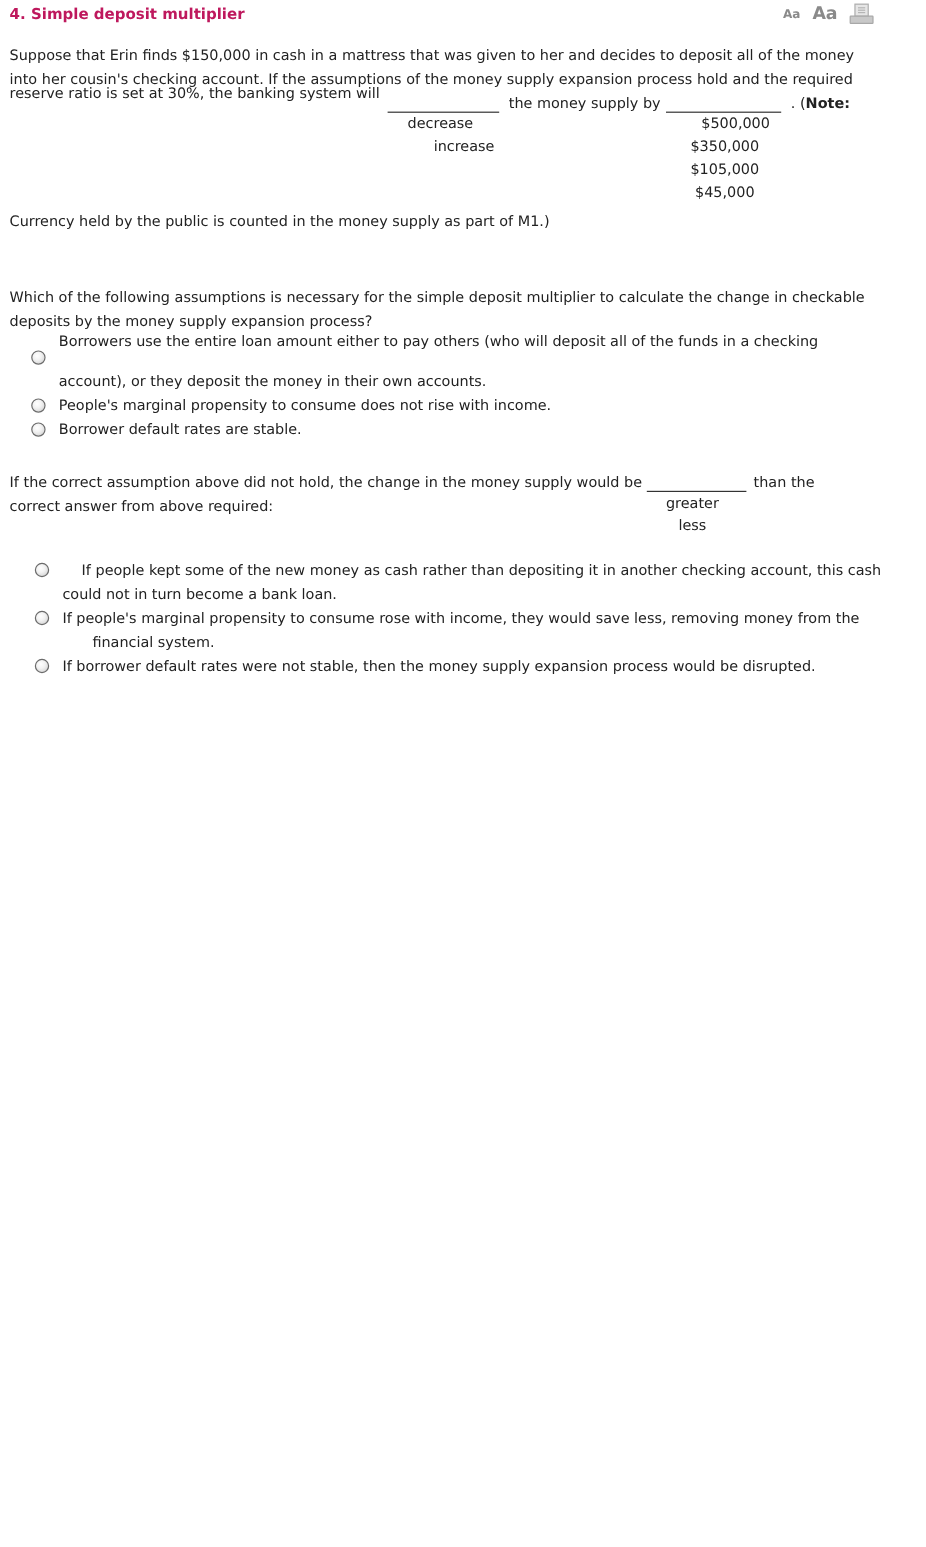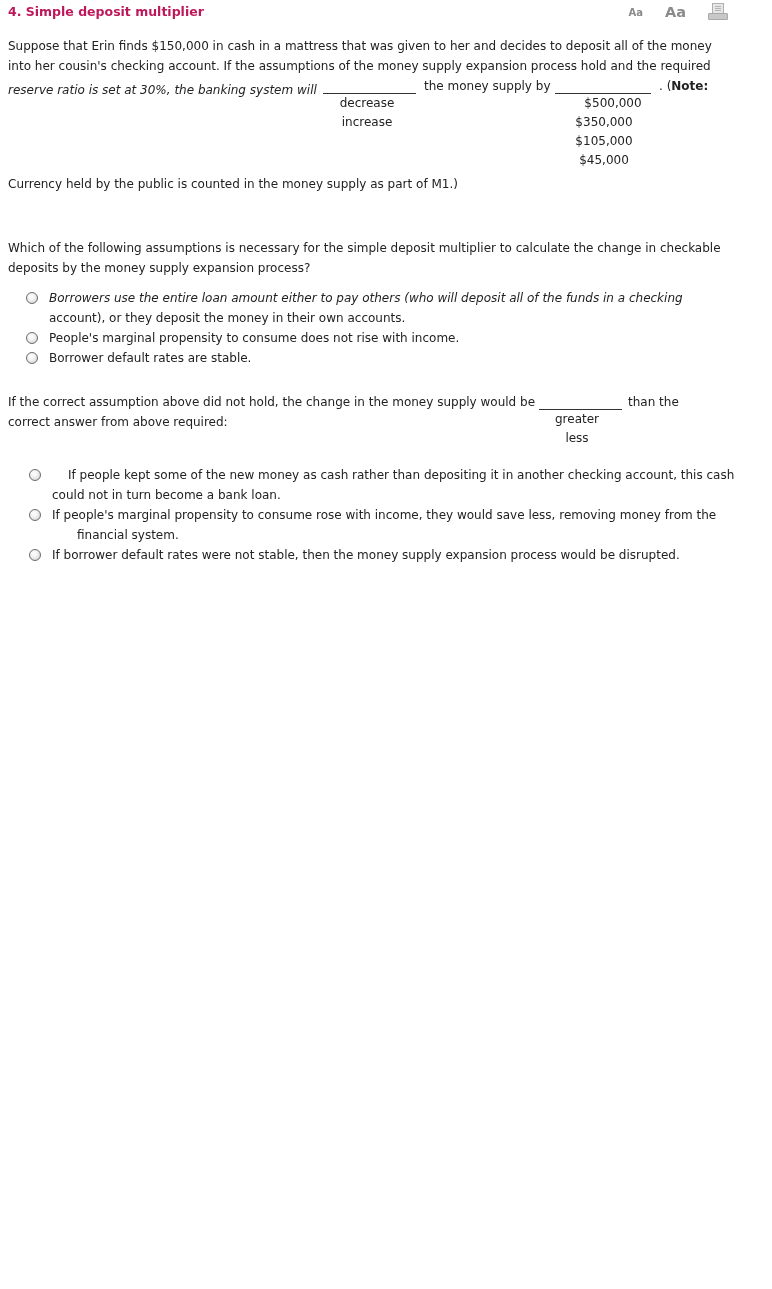--- a/index.html
+++ b/index.html
@@ -2,21 +2,21 @@
 <html><head>
 <meta charset="utf-8">
 <style>
   html, body { margin: 0; padding: 0; background: #ffffff; }
   body {
     width: 772px; height: 1289px; position: relative; overflow: hidden;
     font-family: "DejaVu Sans", sans-serif; font-size: 12px; color: #222222;
   }
   .abs { position: absolute; white-space: nowrap; }
   .title { left: 8px; top: 4px; font-weight: bold; font-size: 12.5px; color: #be185d; }
-  .tools { position: absolute; right: 44px; top: 3px; display: flex; align-items: flex-end; gap: 22px; color: #888; }
+  .tools { position: absolute; right: 44px; top: 3px; display: flex; align-items: flex-end; gap: 10px; color: #888; }
   .aa-small { font-size: 10px; font-weight: bold; color: #8a8a8a; line-height: 16px; }
   .aa-large { font-size: 14.5px; font-weight: bold; color: #8a8a8a; line-height: 18px; }
   .print-icon { width: 20px; height: 18px; position: relative; }
   .print-icon .paper { position: absolute; left: 4px; top: 0; width: 12px; height: 11px; background: #e6e6e6; border: 1px solid #b0b0b0; box-sizing: border-box; }
   .print-icon .paper i { position: absolute; left: 2px; right: 2px; height: 1px; background: #b5b5b5; }
   .print-icon .base { position: absolute; left: 0; top: 10px; width: 20px; height: 7px; background: #c8c8c8; border: 1px solid #a8a8a8; box-sizing: border-box; border-radius: 1px; }
   .line { font-size: 12px; line-height: 20px; }
   .blank { position: absolute; border-bottom: 1px solid #333; height: 0; }
   .opt { position: absolute; font-size: 12px; text-align: center; width: 90px; }
   .radio {
@@ -39,44 +39,44 @@
       <i style="top:2px"></i>
         <i style="top:4px"></i>
         <i style="top:6px"></i>
     </span>
     <span class="base"></span>
   </span>
 </div>
 
 <div class="abs line" style="left:8px; top:36px;">Suppose that Erin finds $150,000 in cash in a mattress that was given to her and decides to deposit all of the money</div>
 <div class="abs line" style="left:8px; top:56px;">into her cousin's checking account. If the assumptions of the money supply expansion process hold and the required</div>
-<div class="abs line" style="left:8px; top:80px;font-style:italic;">reserve ratio is set at 30%, the banking system will</div>
+<div class="abs line" style="left:8px; top:68px;">reserve ratio is set at 30%, the banking system will</div>
 
 <div class="blank" style="left:323px; top:93px; width:93px;"></div>
 <div class="abs line" style="left:424px; top:76px;">the money supply by</div>
 <div class="blank" style="left:555px; top:93px; width:96px;"></div>
 <div class="abs line" style="left:659px; top:76px;">
   <span>. (</span><b>Note:</b>
 </div>
 
 <div class="opt" style="left:322px; top:96px;">decrease</div>
-<div class="opt" style="left:322px; top:115px;">increase</div>
+<div class="opt" style="left:322px; top:115px;text-align:right;">increase</div>
 
 <div class="opt" style="left:568px; top:96px;">$500,000</div>
 <div class="opt" style="left:559px; top:115px;">$350,000</div>
 <div class="opt" style="left:559px; top:134px;">$105,000</div>
 <div class="opt" style="left:559px; top:153px;">$45,000</div>
 
 <div class="abs line" style="left:8px; top:174px;">Currency held by the public is counted in the money supply as part of M1.)</div>
 
 <div class="abs line" style="left:8px; top:238px;">Which of the following assumptions is necessary for the simple deposit multiplier to calculate the change in checkable</div>
 <div class="abs line" style="left:8px; top:258px;">deposits by the money supply expansion process?</div>
 
 <div class="radio" style="left:26px; top:292px;"></div>
-<div class="choice-text" style="left:49px; top:288px;font-style:italic;">Borrowers use the entire loan amount either to pay others (who will deposit all of the funds in a checking</div>
+<div class="choice-text" style="left:49px; top:274px;">Borrowers use the entire loan amount either to pay others (who will deposit all of the funds in a checking</div>
 <div class="choice-text" style="left:49px; top:308px;">account), or they deposit the money in their own accounts.</div>
 
 <div class="radio" style="left:26px; top:332px;"></div>
 <div class="choice-text" style="left:49px; top:328px;">People's marginal propensity to consume does not rise with income.</div>
 
 <div class="radio" style="left:26px; top:352px;"></div>
 <div class="choice-text" style="left:49px; top:348px;">Borrower default rates are stable.</div>
 
 <div class="abs line" style="left:8px; top:392px;">If the correct assumption above did not hold, the change in the money supply would be</div>
 <div class="blank" style="left:539px; top:409px; width:83px;"></div>

